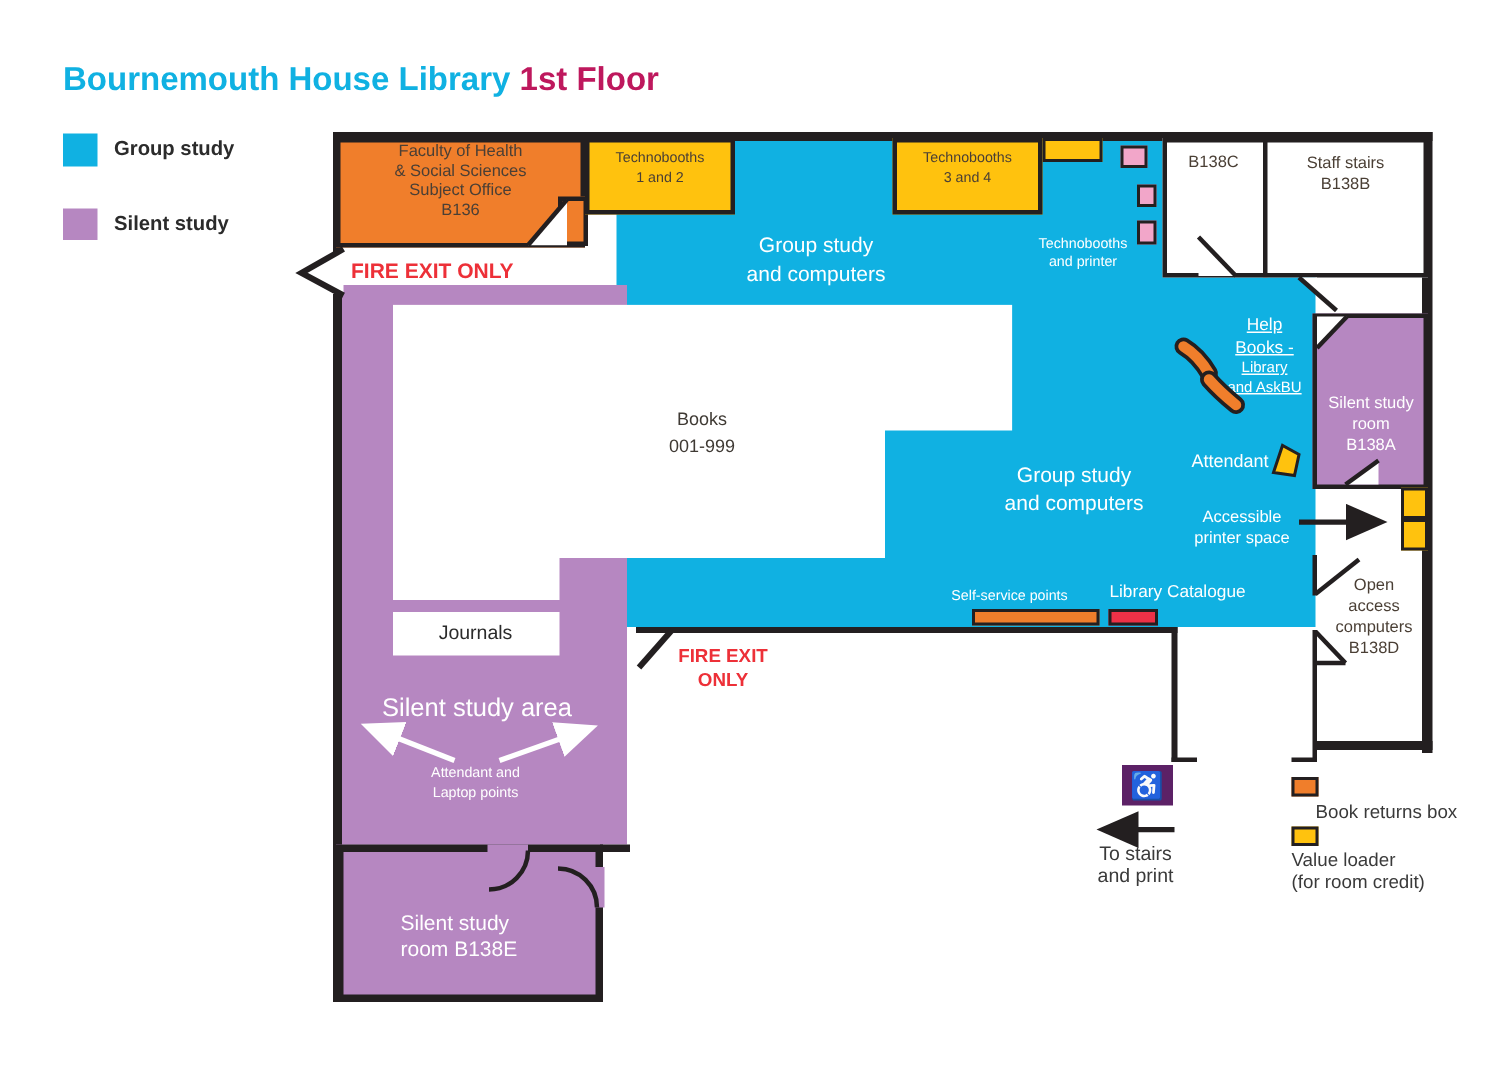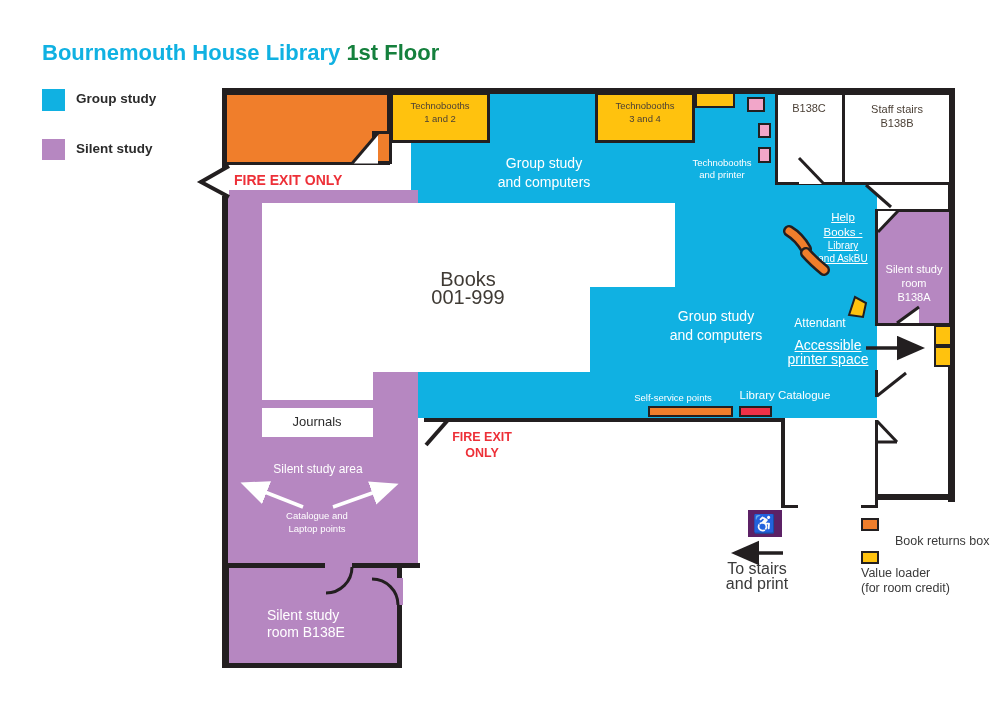--- a/index.html
+++ b/index.html
@@ -14,41 +14,47 @@
   .white{color:#ffffff;}
   svg{position:absolute;left:0;top:0;}
 </style>
 </head>
 <body>
 
 <div id="canvas">
 
   <div class="lbl" style="left:42px;top:40px;font-size:22px;font-weight:bold;">
     <span style="color:#10b1e2;">Bournemouth House Library</span>
-    <span style="color:#15803d;">1st Floor</span>
+    <span style="color:#be185d;">1st Floor</span>
   </div>
 
   <div class="abs" style="left:42px;top:89px;width:23px;height:22px;background:#10b1e2;"></div>
   <div class="lbl" style="left:76px;top:91px;font-size:13.5px;font-weight:bold;color:#2b2b2b;">Group study</div>
   <div class="abs" style="left:42px;top:139px;width:23px;height:21px;background:#b687c1;"></div>
   <div class="lbl" style="left:76px;top:141px;font-size:13.5px;font-weight:bold;color:#2b2b2b;">Silent study</div>
 
   <div class="abs" style="left:411px;top:92px;width:466px;height:326px;background:#10b1e2;"></div>
   <div class="abs" style="left:228px;top:190px;width:190px;height:373px;background:#b687c1;"></div>
 
   <div class="abs" style="left:262px;top:203px;width:413px;height:197px;background:#fff;
        clip-path:polygon(0 0,413px 0,413px 84px,328px 84px,328px 169px,111px 169px,111px 197px,0 197px);"></div>
 
   <div class="wall" style="left:222px;top:88px;width:733px;height:6px;"></div>
   <div class="wall" style="left:222px;top:88px;width:6px;height:80px;"></div>
   <div class="wall" style="left:222px;top:196px;width:6px;height:472px;"></div>
   <div class="wall" style="left:948px;top:88px;width:7px;height:414px;"></div>
 
   <div class="room" style="left:224px;top:92px;width:166px;height:73px;background:#f07e2b;"></div>
   <div class="room" style="left:372px;top:131px;width:20px;height:33px;background:#f07e2b;"></div>
+  <div class="lbl ctr dark" style="left:307px;top:95px;font-size:11px;line-height:13px;">
+    <div>Faculty of Health</div>
+      <div>&amp;  Social Sciences</div>
+    <div>Subject Office</div>
+      <div>B136</div>
+  </div>
 
   <div class="room" style="left:390px;top:92px;width:100px;height:51px;background:#ffc20e;"></div>
   <div class="lbl ctr dark" style="left:440px;top:99px;font-size:9.5px;line-height:13px;">
     <div>Technobooths</div>
       <div>1 and 2</div>
   </div>
 
   <div class="room" style="left:595px;top:92px;width:100px;height:51px;background:#ffc20e;"></div>
   <div class="lbl ctr dark" style="left:645px;top:99px;font-size:9.5px;line-height:13px;">
     <div>Technobooths</div>
@@ -80,87 +86,93 @@
     <div>Group study</div>
       <div>and computers</div>
   </div>
 
   <div class="lbl ctr white" style="left:843px;top:210px;font-size:11.5px;line-height:14.5px;text-decoration:underline;">
     <div>Help</div>
       <div>Books -</div>
     <div style="font-size:10px;line-height:13px;">Library</div>
     <div style="font-size:10px;line-height:13px;">and AskBU</div>
   </div>
-  <div class="lbl ctr white" style="left:820px;top:300px;font-size:12px;margin-top:16px;">Attendant</div>
-
-  <div class="lbl ctr" style="left:468px;top:271px;font-size:20px;line-height:17.5px;color:#3f3a34;text-align:center;">
+  <div class="lbl ctr white" style="left:820px;top:300px;font-size:12px;">Attendant</div>
+
+  <div class="lbl ctr" style="left:468px;top:271px;font-size:12px;line-height:17.5px;color:#3f3a34;text-align:center;">
     <div>Books</div>
       <div>001-999</div>
   </div>
   <div class="abs" style="left:262px;top:408px;width:111px;height:29px;background:#fff;"></div>
   <div class="lbl ctr" style="left:317px;top:414px;font-size:13px;color:#2b2b2b;">Journals</div>
 
-  <div class="lbl ctr white" style="left:318px;top:462px;font-size:12px;">Silent study area</div>
+  <div class="lbl ctr white" style="left:318px;top:462px;font-size:17px;">Silent study area</div>
   <div class="lbl ctr white" style="left:317px;top:509px;font-size:9.5px;line-height:13px;">
-    <div>Catalogue and</div>
+    <div>Attendant and</div>
       <div>Laptop points</div>
   </div>
 
   <div class="room" style="left:875px;top:209px;width:77px;height:117px;background:#b687c1;"></div>
   <div class="lbl ctr white" style="left:914px;top:262px;font-size:11px;line-height:14px;">
     <div>Silent study</div>
       <div>room</div>
       <div>B138A</div>
   </div>
 
   <div class="room" style="left:934px;top:325px;width:18px;height:21px;background:#ffc20e;border-width:2px;"></div>
   <div class="room" style="left:934px;top:346px;width:18px;height:21px;background:#ffc20e;border-width:2px;"></div>
-  <div class="lbl ctr white" style="left:828px;top:339px;font-size:14px;line-height:13.5px;text-decoration:underline;">
+  <div class="lbl ctr white" style="left:828px;top:339px;font-size:11px;line-height:13.5px;">
     <div>Accessible</div>
       <div>printer space</div>
   </div>
 
   <div class="wall" style="left:875px;top:370px;width:3px;height:27px;"></div>
   <div class="wall" style="left:875px;top:420px;width:3px;height:88px;"></div>
   <div class="wall" style="left:861px;top:505px;width:17px;height:3px;"></div>
   <div class="wall" style="left:877px;top:494px;width:78px;height:6px;"></div>
+  <div class="lbl ctr dark" style="left:916px;top:383px;font-size:11px;line-height:14px;">
+    <div>Open</div>
+      <div>access</div>
+    <div>computers</div>
+      <div>B138D</div>
+  </div>
 
   <div class="lbl ctr white" style="left:673px;top:392px;font-size:9.5px;">Self-service points</div>
   <div class="room" style="left:648px;top:406px;width:85px;height:11px;background:#f07e2b;border-width:2px;"></div>
   <div class="lbl ctr white" style="left:785px;top:389px;font-size:11.5px;">Library Catalogue</div>
   <div class="room" style="left:739px;top:406px;width:33px;height:11px;background:#ee3147;border-width:2px;"></div>
 
   <div class="wall" style="left:424px;top:418px;width:361px;height:4px;"></div>
   <div class="wall" style="left:781px;top:418px;width:4px;height:90px;"></div>
   <div class="wall" style="left:781px;top:505px;width:17px;height:3px;"></div>
 
   <div class="abs" style="left:748px;top:510px;width:34px;height:27px;background:#5c2166;color:#fff;
        display:flex;align-items:center;justify-content:center;font-size:18px;">♿</div>
-  <div class="lbl ctr" style="left:757px;top:562px;font-size:16px;line-height:14.5px;color:#3a3a3a;">
+  <div class="lbl ctr" style="left:757px;top:562px;font-size:13px;line-height:14.5px;color:#3a3a3a;">
     <div>To stairs</div>
       <div>and print</div>
   </div>
 
   <div class="lbl" style="left:234px;top:172px;font-size:14px;font-weight:bold;color:#ed3038;">FIRE EXIT ONLY</div>
   <div class="lbl ctr" style="left:482px;top:430px;font-size:12.5px;line-height:15.5px;font-weight:bold;color:#ed3038;">
     <div>FIRE EXIT</div>
       <div>ONLY</div>
   </div>
 
   <div class="room" style="left:224px;top:563px;width:178px;height:105px;background:#b687c1;border-width:5px;"></div>
   <div class="wall" style="left:400px;top:563px;width:20px;height:5px;"></div>
   <div class="abs" style="left:325px;top:563px;width:27px;height:6px;background:#b687c1;"></div>
   <div class="abs" style="left:396px;top:578px;width:7px;height:27px;background:#b687c1;"></div>
   <div class="lbl white" style="left:267px;top:607px;font-size:14px;line-height:16.5px;">
     <div>Silent study</div>
       <div>room B138E</div>
   </div>
 
   <div class="room" style="left:861px;top:518px;width:18px;height:13px;background:#f07e2b;border-width:2px;"></div>
-  <div class="lbl" style="left:895px;top:534px;font-size:12.5px;color:#3a3a3a;">Book returns box</div>
+  <div class="lbl" style="left:877px;top:534px;font-size:12.5px;color:#3a3a3a;">Book returns box</div>
   <div class="room" style="left:861px;top:551px;width:18px;height:13px;background:#ffc20e;border-width:2px;"></div>
   <div class="lbl" style="left:861px;top:566px;font-size:12.5px;line-height:14.5px;color:#3a3a3a;">
     <div>Value loader</div>
       <div>(for room credit)</div>
   </div>
 
   <svg width="1000" height="713" viewBox="0 0 1000 713">
     <defs>
       <marker id="mb" markerWidth="9" markerHeight="8" refX="6" refY="3.5" orient="auto">
         <path d="M0,0 L8,3.5 L0,7 Z" fill="#231f20"></path>

